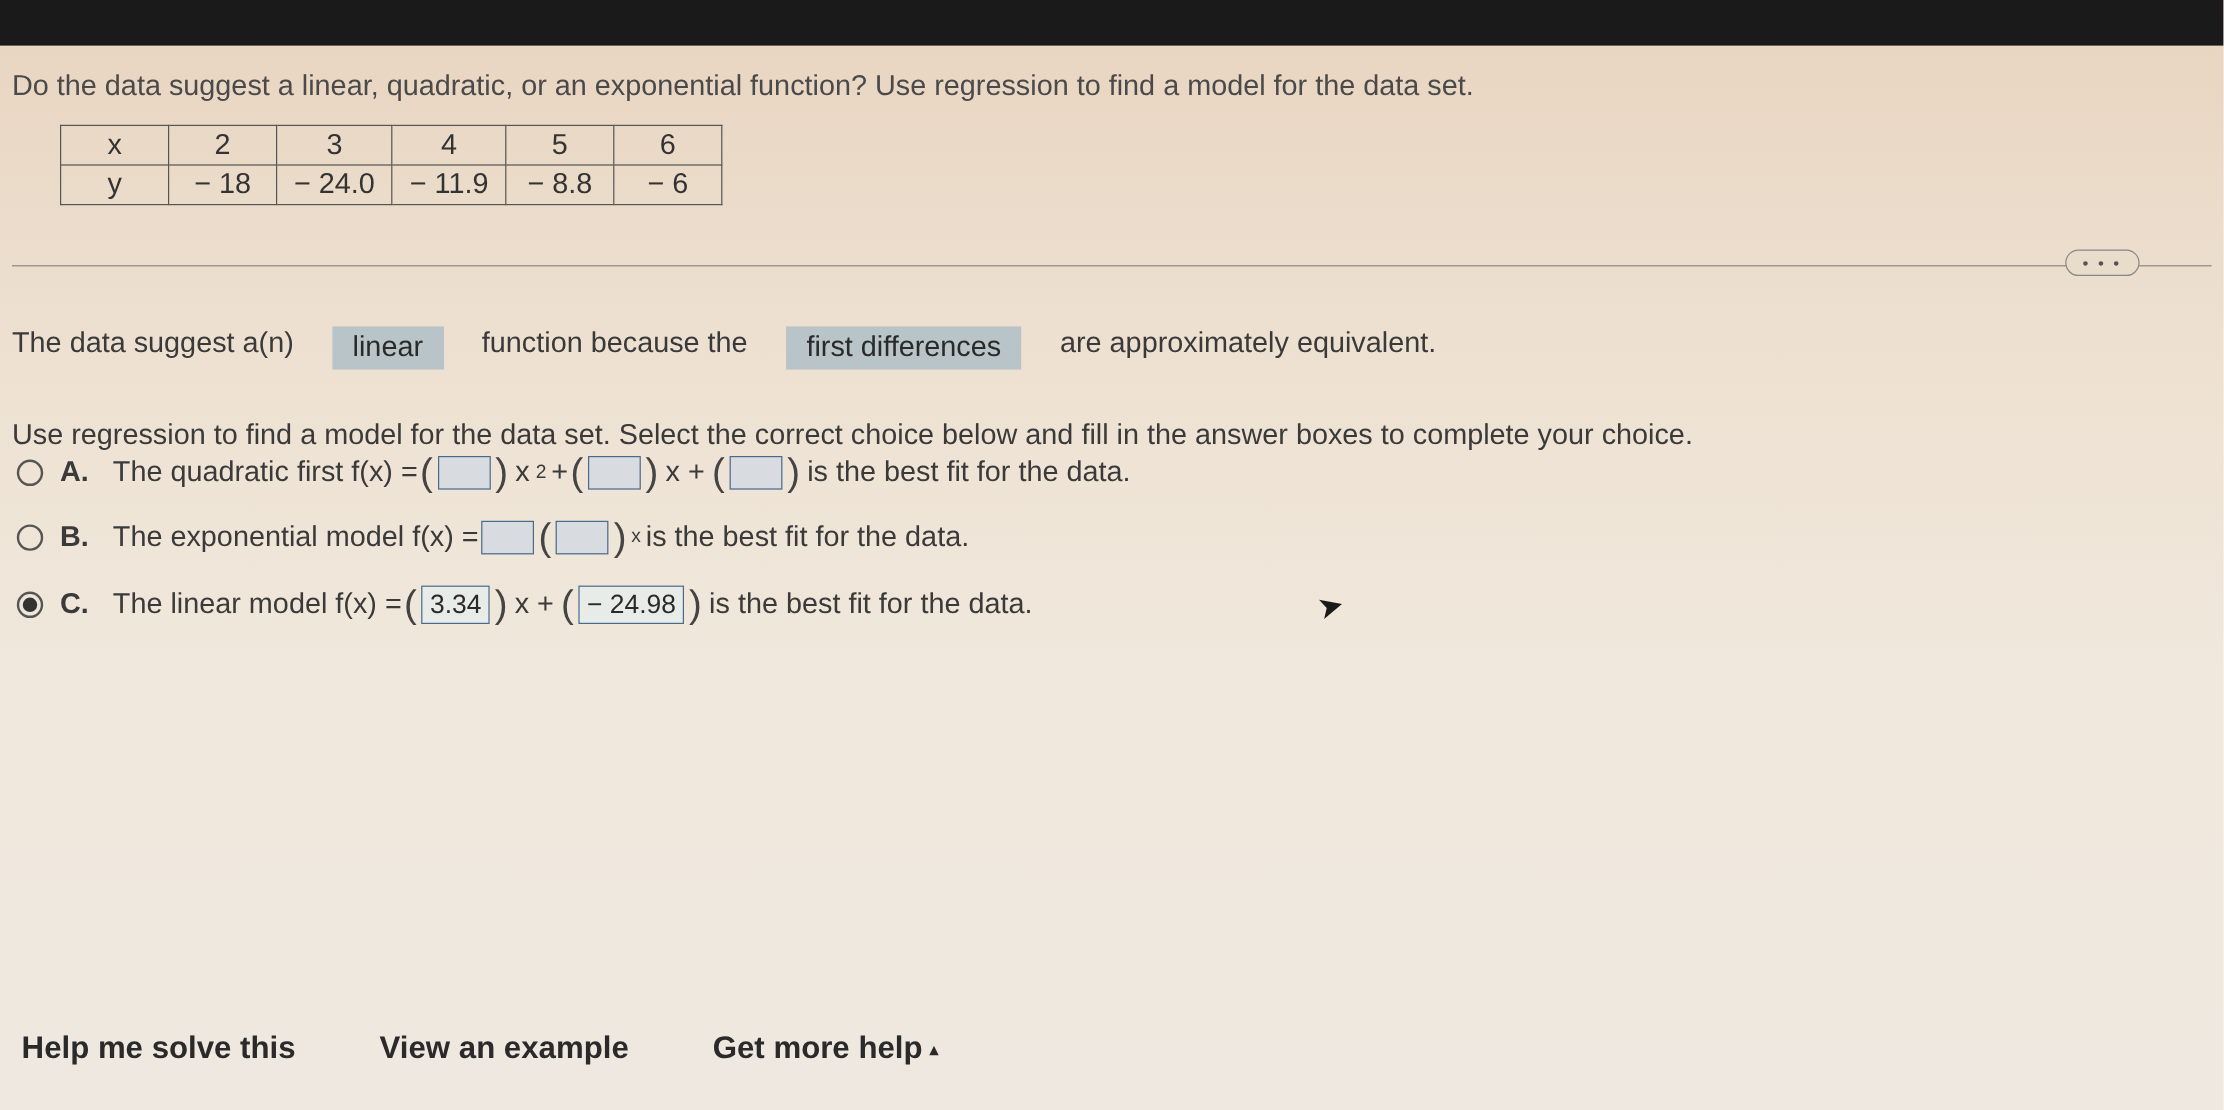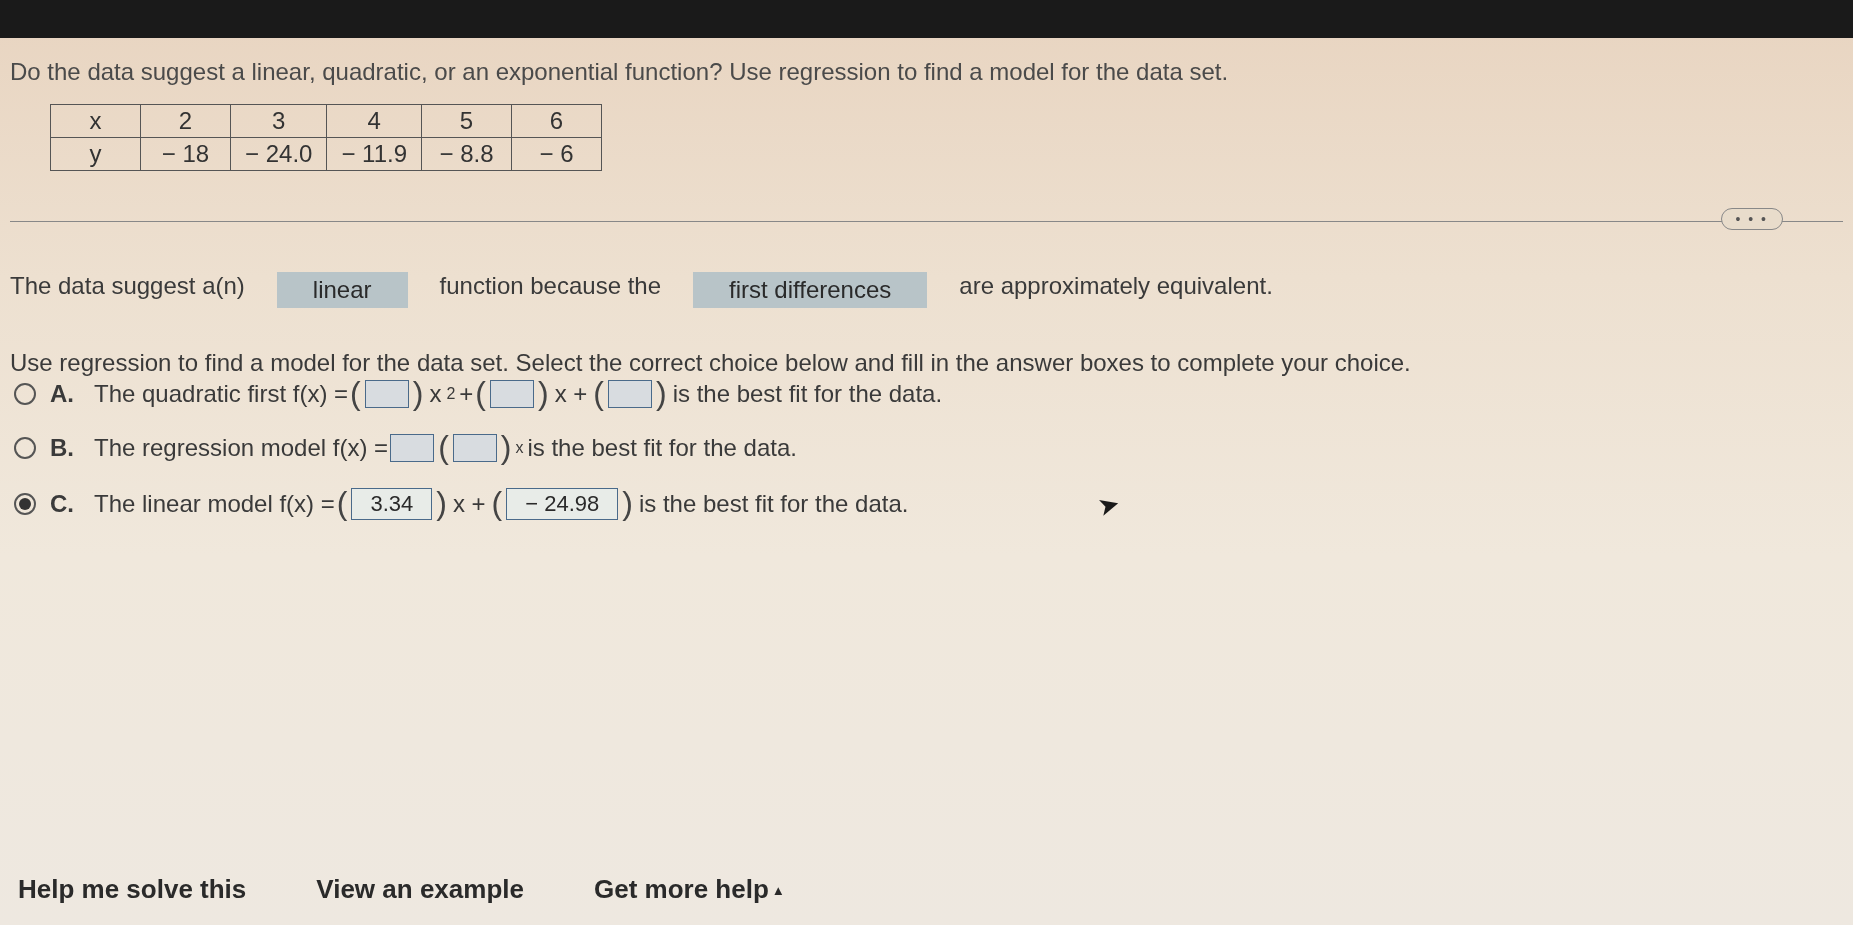--- a/index.html
+++ b/index.html
@@ -73,21 +73,21 @@
       display: flex;
       align-items: flex-start;
       flex-wrap: wrap;
       gap: 16px;
     }
     .sentence-row span {
       white-space: nowrap;
     }
     .filled-answer {
       background: #b8c4c8;
-      padding: 4px 36px;
+      padding: 4px 17px;
       margin: 0 16px;
       font-size: 24px;
       color: #2a2a2a;
     }
     .instructions {
       font-size: 24px;
       color: #3a3a3a;
       line-height: 1.4;
     }
     .choice-row {
@@ -138,21 +138,21 @@
       display: inline-block;
       border: 1px solid #4a6a8a;
       background: #d8dce0;
       min-width: 44px;
       height: 28px;
       margin: 0 2px;
       vertical-align: middle;
     }
     .answer-box.filled {
       background: #e8ece8;
-      padding: 2px 18px;
+      padding: 2px 6px;
       height: auto;
       font-size: 22px;
       color: #2a2a2a;
       min-width: auto;
       text-align: center;
     }
     .sup {
       font-size: 16px;
       vertical-align: super;
       margin-left: 1px;
@@ -166,21 +166,21 @@
     .cursor-arrow {
       position: absolute;
       top: 490px;
       left: 1098px;
       font-size: 26px;
       color: #1a1a1a;
       transform: rotate(-15deg);
     }
     .footer {
       position: absolute;
-      bottom: 20px;
+      bottom: 36px;
       left: 18px;
       display: flex;
       gap: 70px;
       font-size: 26px;
       font-weight: bold;
       color: #2a2a2a;
     }
     .footer-link {
       cursor: pointer;
       display: inline-flex;
@@ -257,21 +257,21 @@
       <span class="answer-box"></span>
       <span class="paren">)</span>
       <span class="inline-gap"> is the best fit for the data.</span>
     </span>
   </div>
 
   <div class="choice-row">
     <span class="radio-circle"></span>
     <span class="choice-letter">B.</span>
     <span class="choice-content">
-      <span>The regression model f(x) = </span>
+      <span>The exponential model f(x) = </span>
       <span class="answer-box"></span>
       <span class="paren">(</span>
       <span class="answer-box"></span>
       <span class="paren">)</span>
       <span class="exponent-x">x</span>
       <span class="inline-gap"> is the best fit for the data.</span>
     </span>
   </div>
 
   <div class="choice-row">

